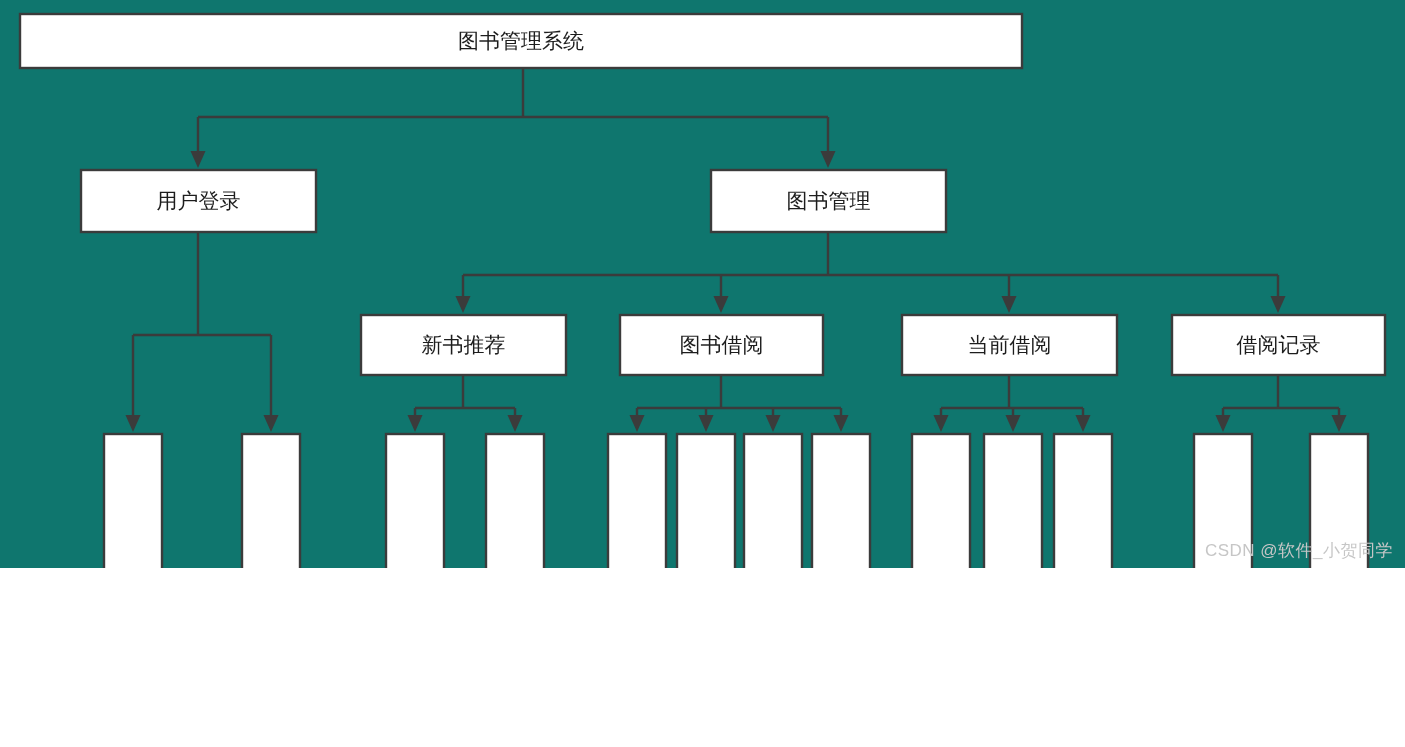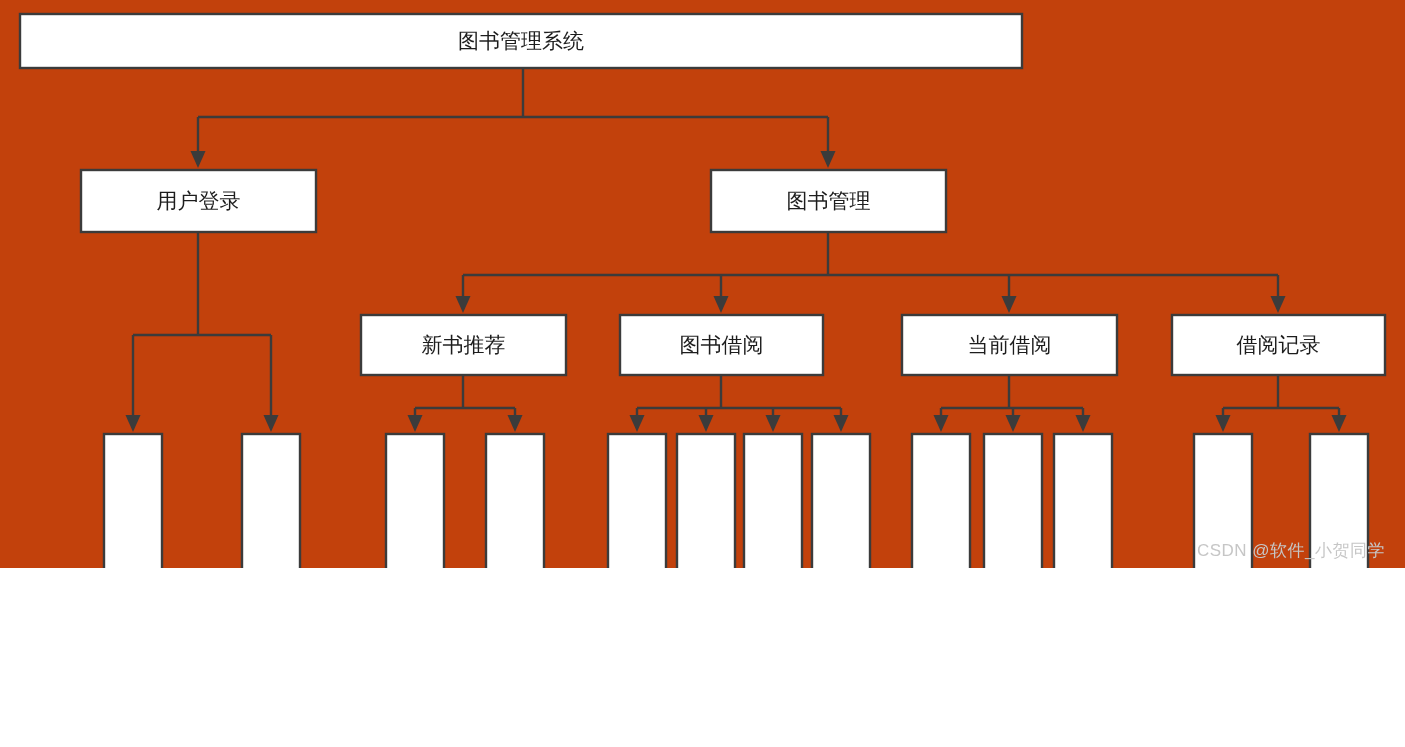--- a/index.html
+++ b/index.html
@@ -7,21 +7,21 @@
     padding: 0;
     background: #ffffff;
   }
   body {
     font-family: "Liberation Sans", "DejaVu Sans", sans-serif;
   }
   #diagram-root {
     position: relative;
     width: 1405px;
     height: 568px;
-    background: #c2410c;
+    background: #0f766e;
     overflow: hidden;
   }
   svg#flowchart {
     position: absolute;
     left: 0;
     top: 0;
     width: 1405px;
     height: 747px;
     display: block;
   }
@@ -57,21 +57,21 @@
     font-family: "Liberation Sans", "DejaVu Sans", sans-serif;
     font-size: 20px;
     line-height: 1.15;
     letter-spacing: 3px;
     color: #1d1d1d;
     white-space: nowrap;
     pointer-events: none;
   }
   .watermark {
     position: absolute;
-    right: 20px;
+    right: 12px;
     bottom: 6px;
     font-family: "Liberation Sans", "DejaVu Sans", sans-serif;
     font-size: 17px;
     color: #c6c6c6;
     letter-spacing: 0.5px;
     user-select: none;
   }
 </style>
 </head>
 <body>

